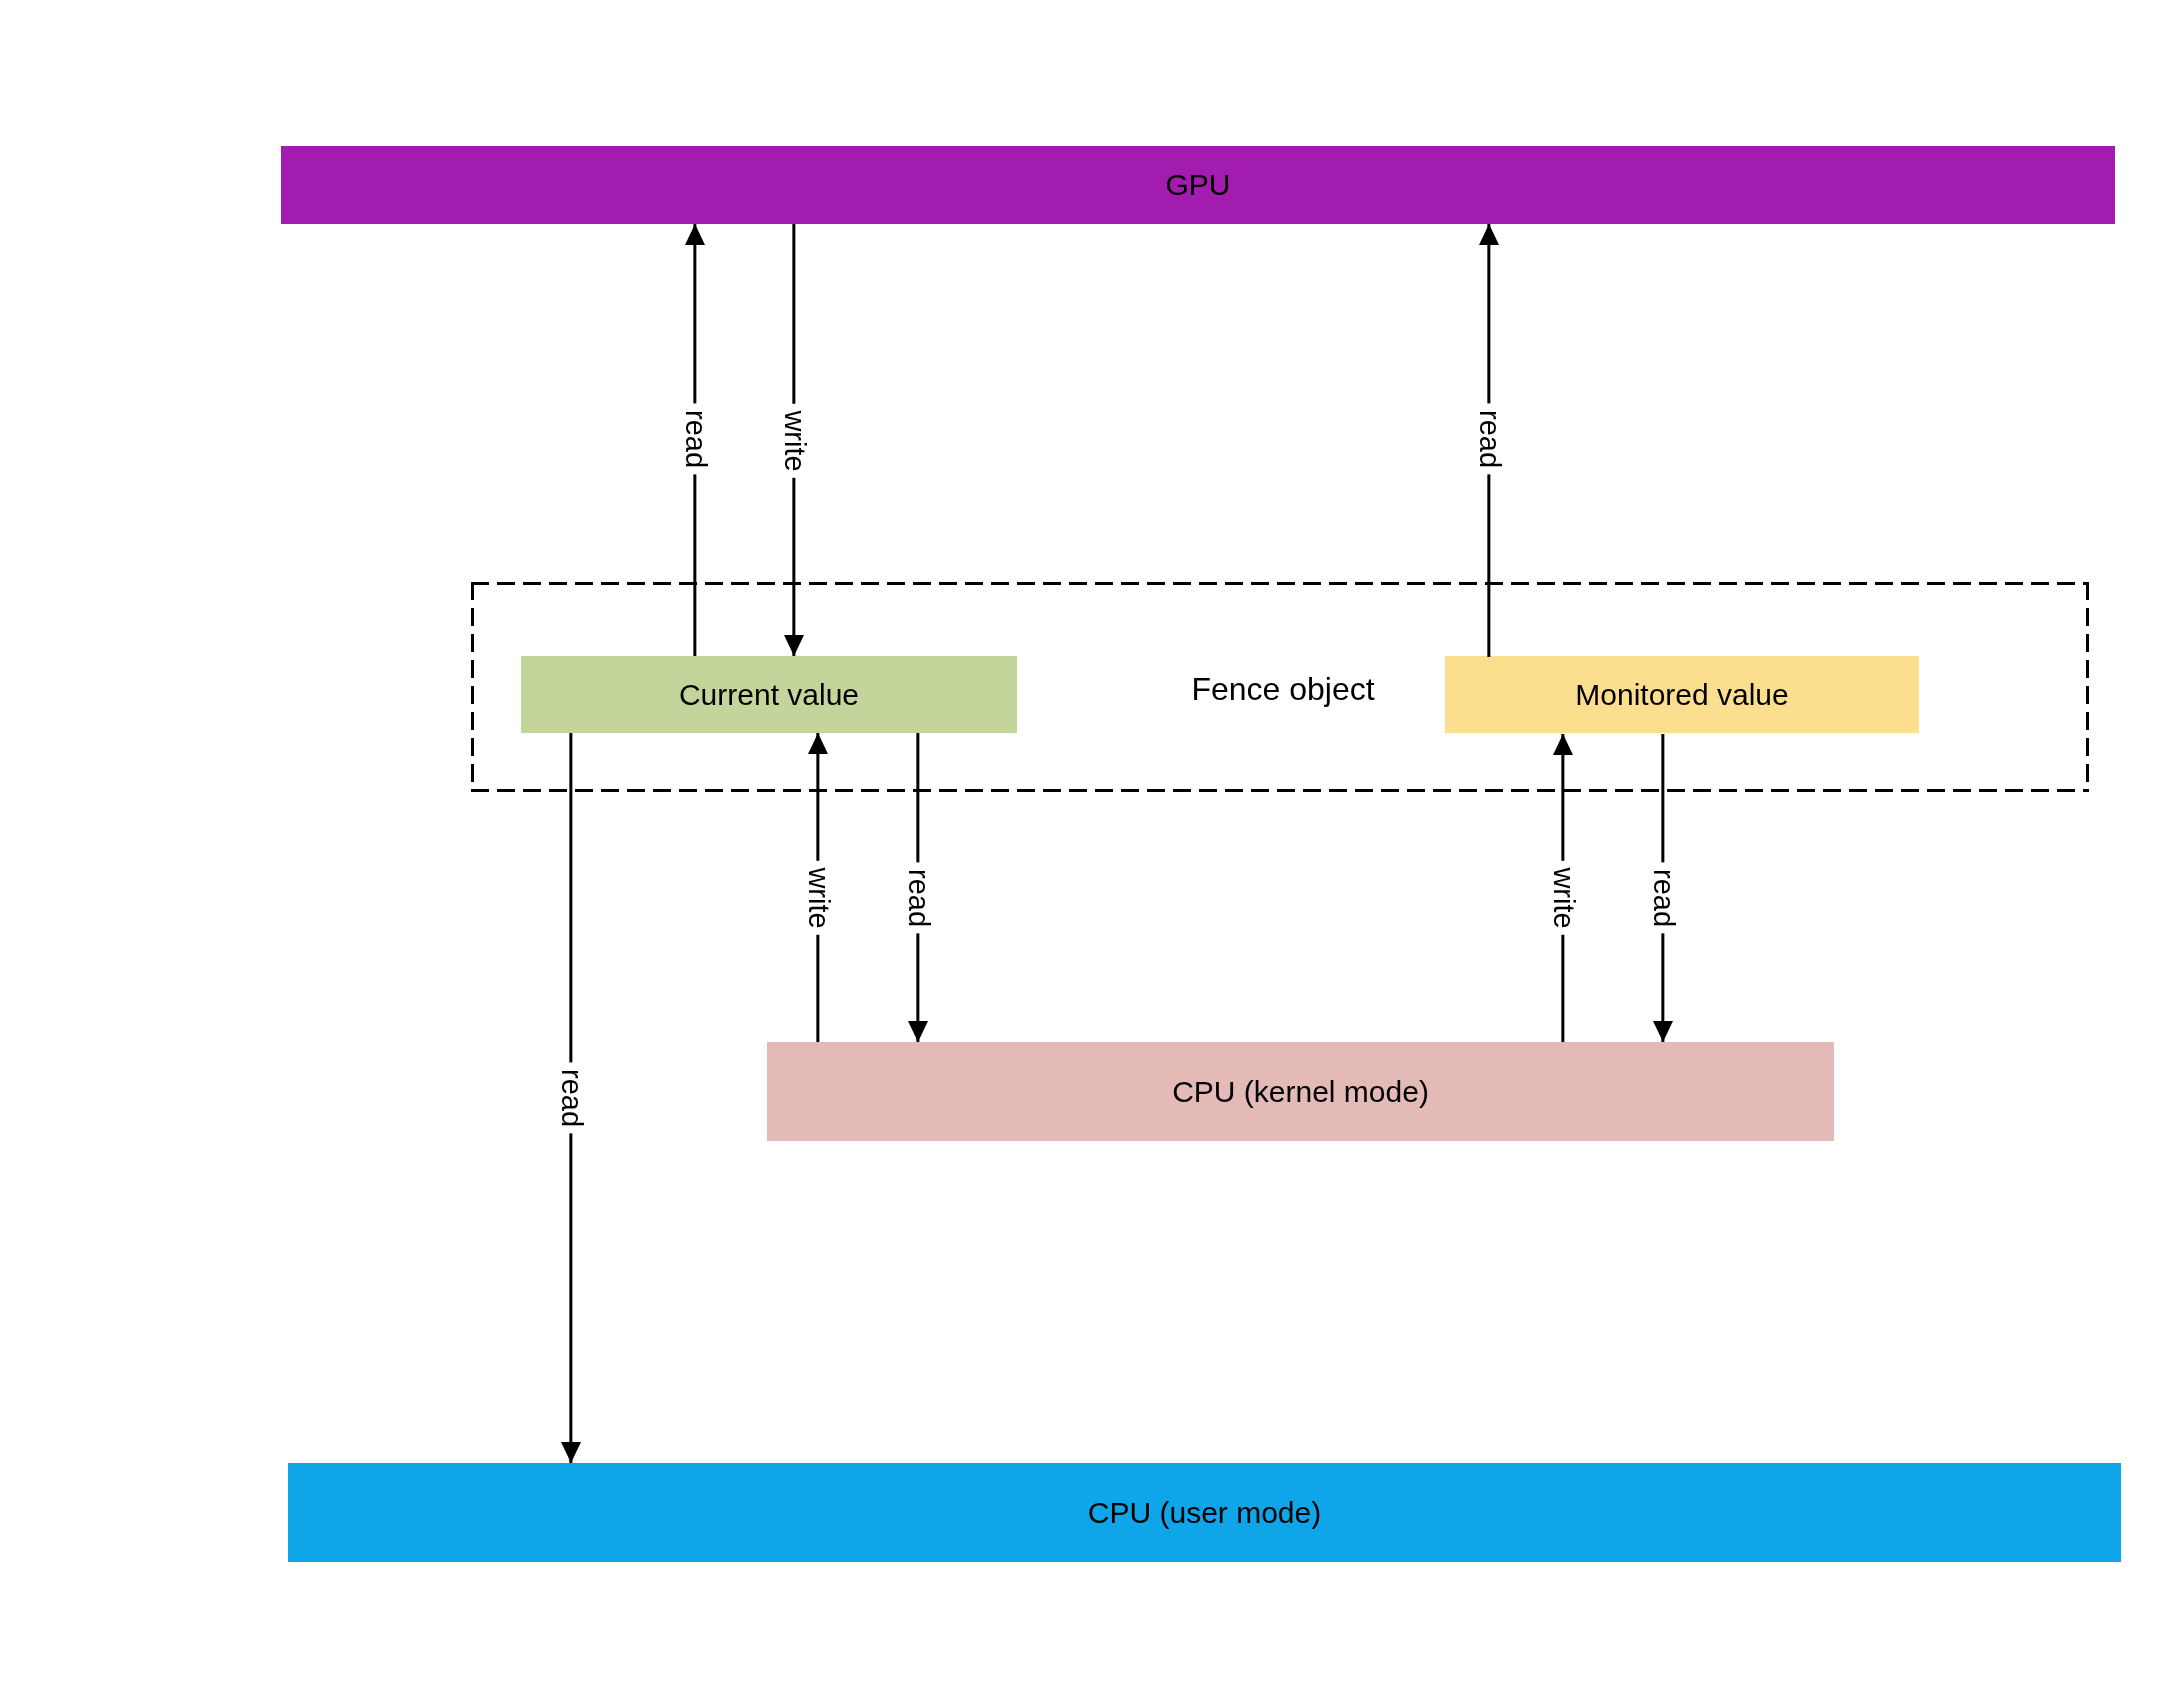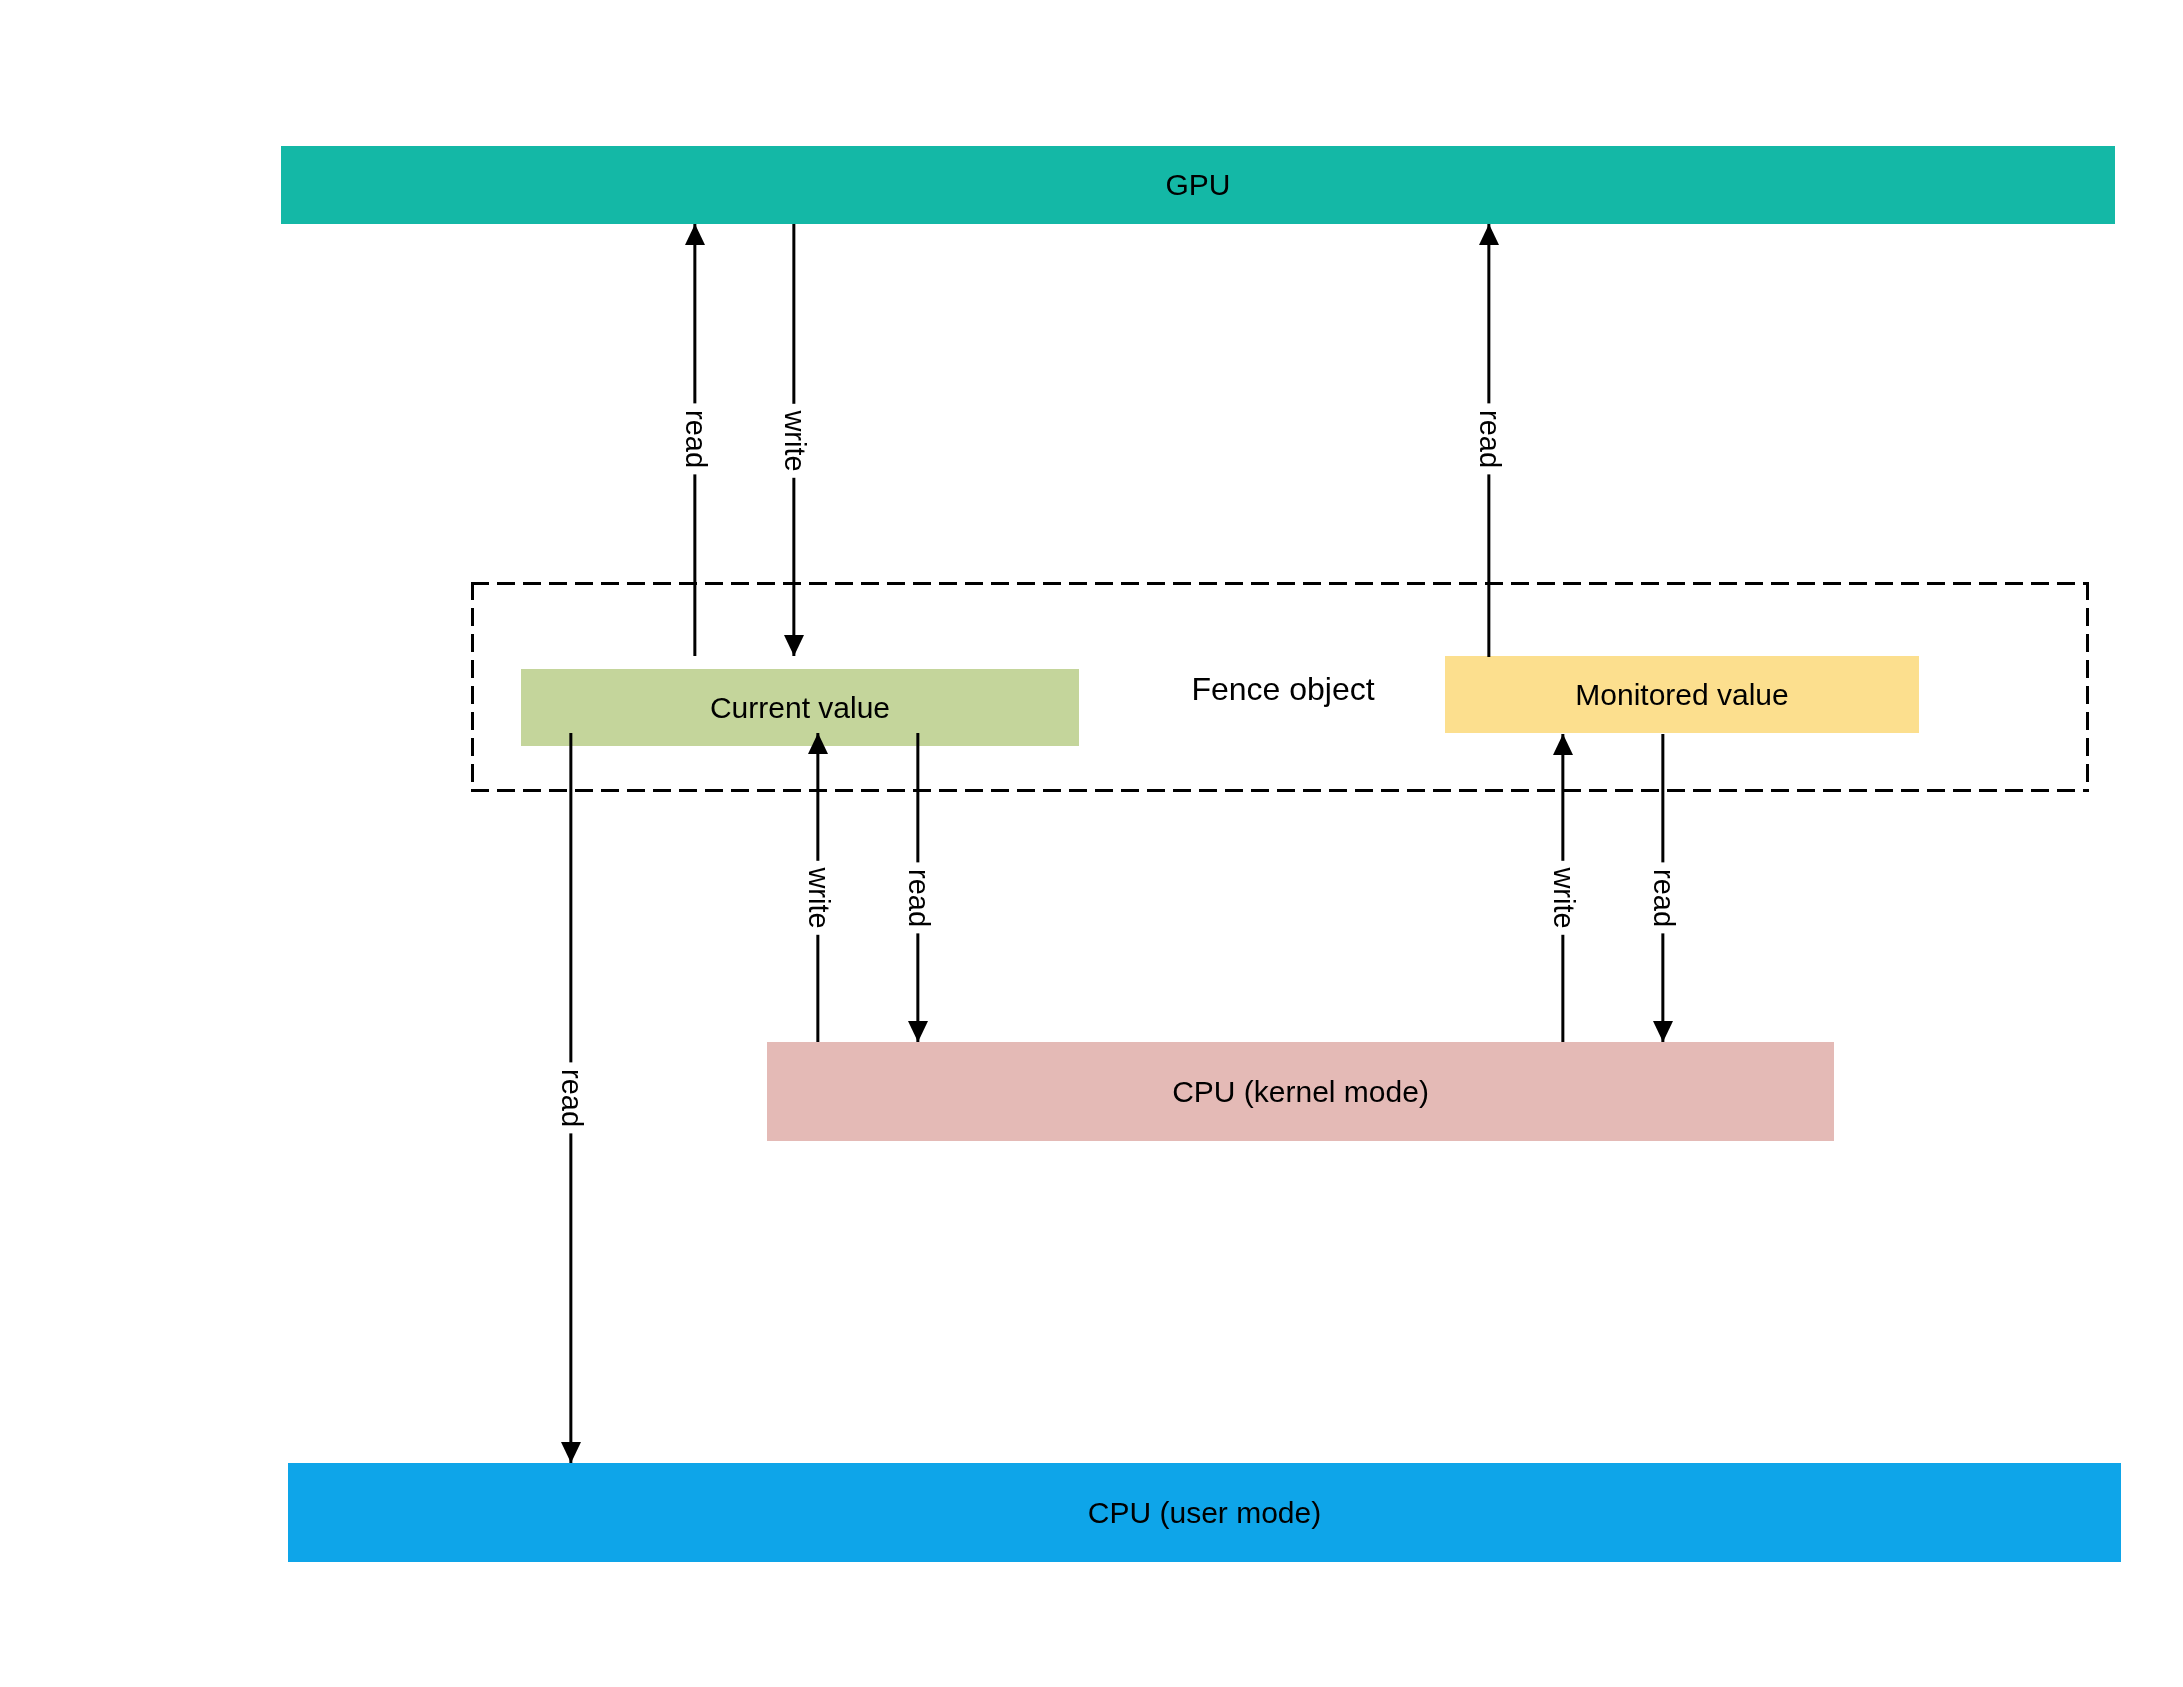--- a/index.html
+++ b/index.html
@@ -13,21 +13,21 @@
   }
   
   .node{
     position:absolute;
     display:flex;align-items:center;justify-content:center;
     font-size:30px;
     line-height:1;
     white-space:nowrap;
   }
   .gpu-bar     {left:281px;  top:146px;  width:1834px; height:78px;}
-  .current-box {left:521px;  top:656px;  width:558px;  height:77px;margin-top:13px;}
+  .current-box {left:521px;  top:656px;  width:496px;  height:77px;}
   .monitored-box{left:1445px;top:656px;  width:474px;  height:77px;}
   .kernel-bar  {left:719px; top:1042px; width:1067px; height:99px;}
   .user-bar    {left:288px;  top:1463px; width:1833px; height:99px;}
 
   
   .fence{position:absolute;left:471px;top:582px;width:1618px;height:210px;}
   .fence .edge-h, .fence .edge-v{position:absolute;}
   .fence .edge-h{left:0;width:100%;height:3.3px;
     background:repeating-linear-gradient(90deg,#000 0 18px,transparent 18px 26px);}
   .fence .edge-v{top:0;height:100%;width:3.3px;
@@ -70,21 +70,21 @@
   .e5{left:816px;top:733px;height:309px;}  .e5 .edge-label{top:165px;}
   .e6{left:916px;top:733px;height:309px;}  .e6 .edge-label{top:165px;}
   .e7{left:1561px;top:734px;height:308px;}  .e7 .edge-label{top:164px;}
   .e8{left:1661px;top:734px;height:308px;}  .e8 .edge-label{top:164px;}
 </style>
 </head>
 <body>
 
 <div class="canvas">
 
-  <div class="node gpu-bar" style="background: #14b8a6;">
+  <div class="node gpu-bar" style="background: #a21caf;">
     <span>GPU</span>
   </div>
 
   <div class="fence">
     <div class="edge-h t"></div>
     <div class="edge-h b"></div>
     <div class="edge-v l"></div>
     <div class="edge-v r"></div>
   </div>
   <div class="fence-label">Fence object</div>

